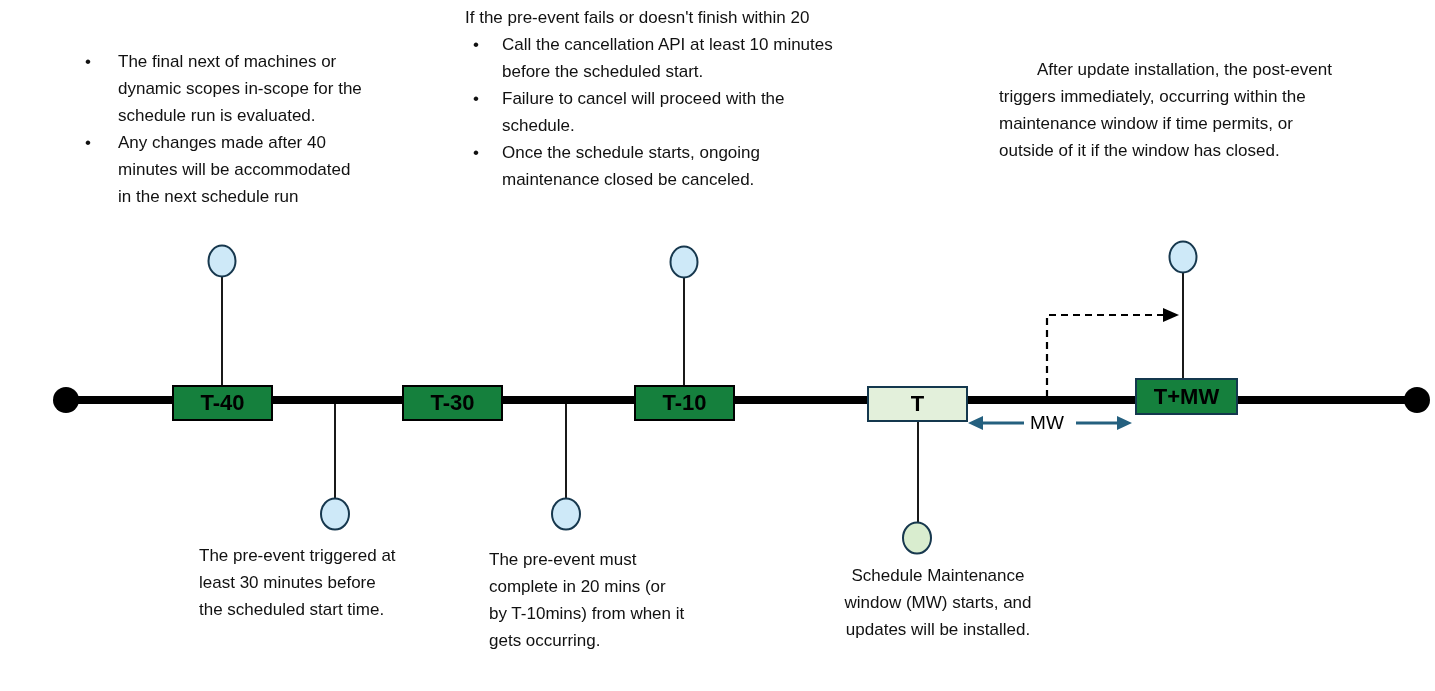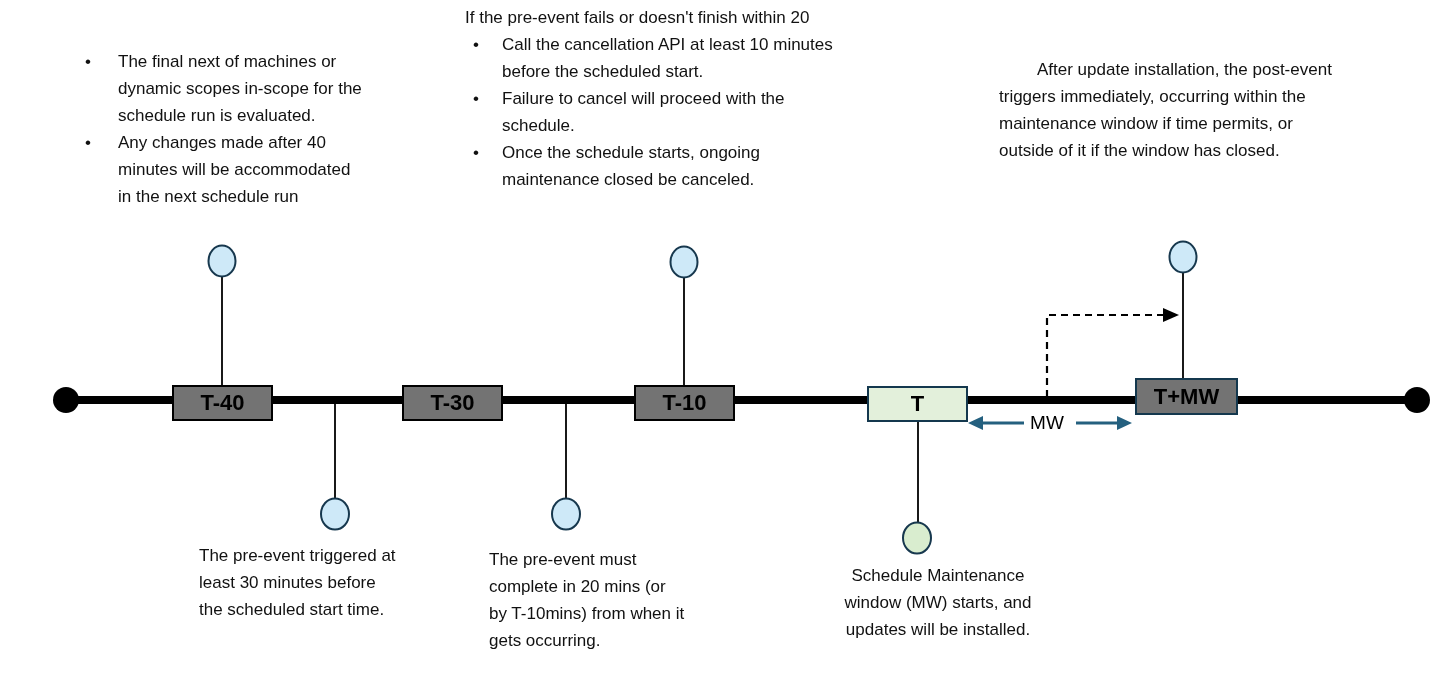--- a/index.html
+++ b/index.html
@@ -11,21 +11,21 @@
   .note{position:absolute;font-size:17px;line-height:27px;z-index:3;}
   .bullet-row{display:flex;}
   .bullet-glyph{flex:0 0 33px;}
   .tm .bullet-row{margin-left:8px;}
   .tm .bullet-glyph{flex:0 0 29px;}
   .lines{flex:1 1 auto;}
   #note-tr .lines > div:first-child{padding-left:38px;}
   #note-b3{text-align:center;}
   .milestone{
     position:absolute;width:101px;height:36px;box-sizing:border-box;
-    border:2px solid #000;background:#737373;display:flex;align-items:center;
+    border:2px solid #000;background:#15803d;display:flex;align-items:center;
     justify-content:center;font-weight:700;font-size:22px;z-index:2;color:#000;
   }
   #ms-t40{left:172px;top:385px;}
   #ms-t30{left:402px;top:385px;}
   #ms-t10{left:634px;top:385px;}
   #ms-t{left:867px;top:386px;background:#E3F0DB;border:2.5px solid #14384e;}
   #ms-tmw{left:1135px;top:378px;width:103px;height:37px;border:2.5px solid #14384e;}
   #note-tl{left:85px;top:48px;width:360px;}
   #note-tm{left:465px;top:4px;width:480px;}
   #note-tr{left:987px;top:56px;width:420px;margin-left:12px;}

